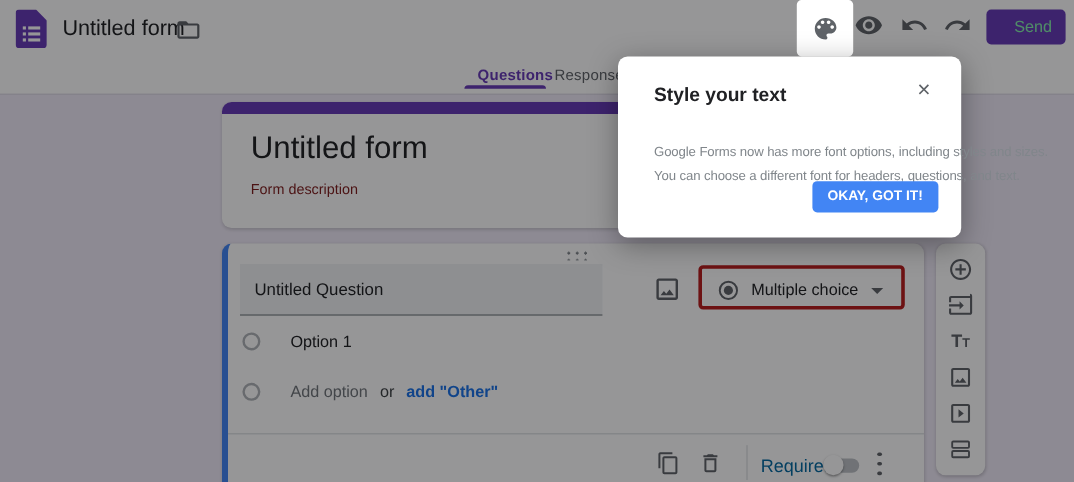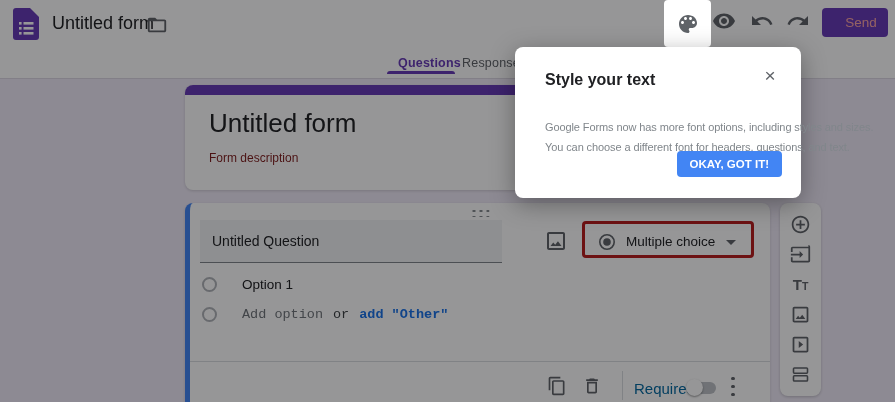--- a/index.html
+++ b/index.html
@@ -9,21 +9,21 @@
 
   
   .header { position:absolute; left:0; top:0; width:895px; height:78px; background:#fff;
             box-shadow:0 1px 0 rgba(0,0,0,.08); z-index:1; }
   .logo { position:absolute; left:13px; top:8px; width:26px; height:32px; }
   .app-title { position:absolute; left:52px; top:13px; font-size:18px; color:#202124; }
   .folder-btn { position:absolute; left:146px; top:14px; width:22px; height:22px; }
   .icon-btn { position:absolute; width:24px; height:24px; cursor:pointer; }
   .icon-btn svg, .folder-btn svg { width:100%; height:100%; fill:#5f6368; }
   .send-btn { position:absolute; left:822px; top:8px; width:66px; height:29px; background:#673ab7;
-              color:#fca5a5; font-size:13.5px; border:none; border-radius:4px; cursor:pointer;padding-left:12px; }
+              color:#86efac; font-size:13.5px; border:none; border-radius:4px; cursor:pointer;padding-left:12px; }
 
   
   .tab-label { position:absolute; top:56px; font-size:12.5px; letter-spacing:.2px; cursor:pointer;text-align:right; }
   .tab-questions { left:398px; color:#673ab7; font-weight:bold; }
   .tab-responses { left:462px; color:#5f6368; }
   .tab-underline { position:absolute; left:387px; top:71px; width:68px; height:3px;
                    background:#673ab7; border-radius:3px 3px 0 0; }
 
   
   .title-card { position:absolute; left:185px; top:85px; width:585px; height:105px; background:#fff;
@@ -172,21 +172,21 @@
       <svg class="type-caret" viewBox="0 0 24 24">
           <path d="M7 10l5 5 5-5z"></path>
         </svg>
     </div>
 
     <div class="option-row" style="top:74px;">
       <span class="radio-circle"></span>
       <span class="opt-text">Option 1</span>
     </div>
 
-    <div class="option-row" style="top:104px;font-family:Liberation Mono, monospace;">
+    <div class="option-row" style="top:116px;">
       <span class="radio-circle"></span>
       <span class="opt-placeholder">Add option</span>
       <span class="opt-or">or</span>
       <span class="opt-other">add "Other"</span>
     </div>
 
     <div class="q-divider"></div>
 
     <span class="small-btn" style="left:357px;">
       <svg viewBox="0 0 24 24">

